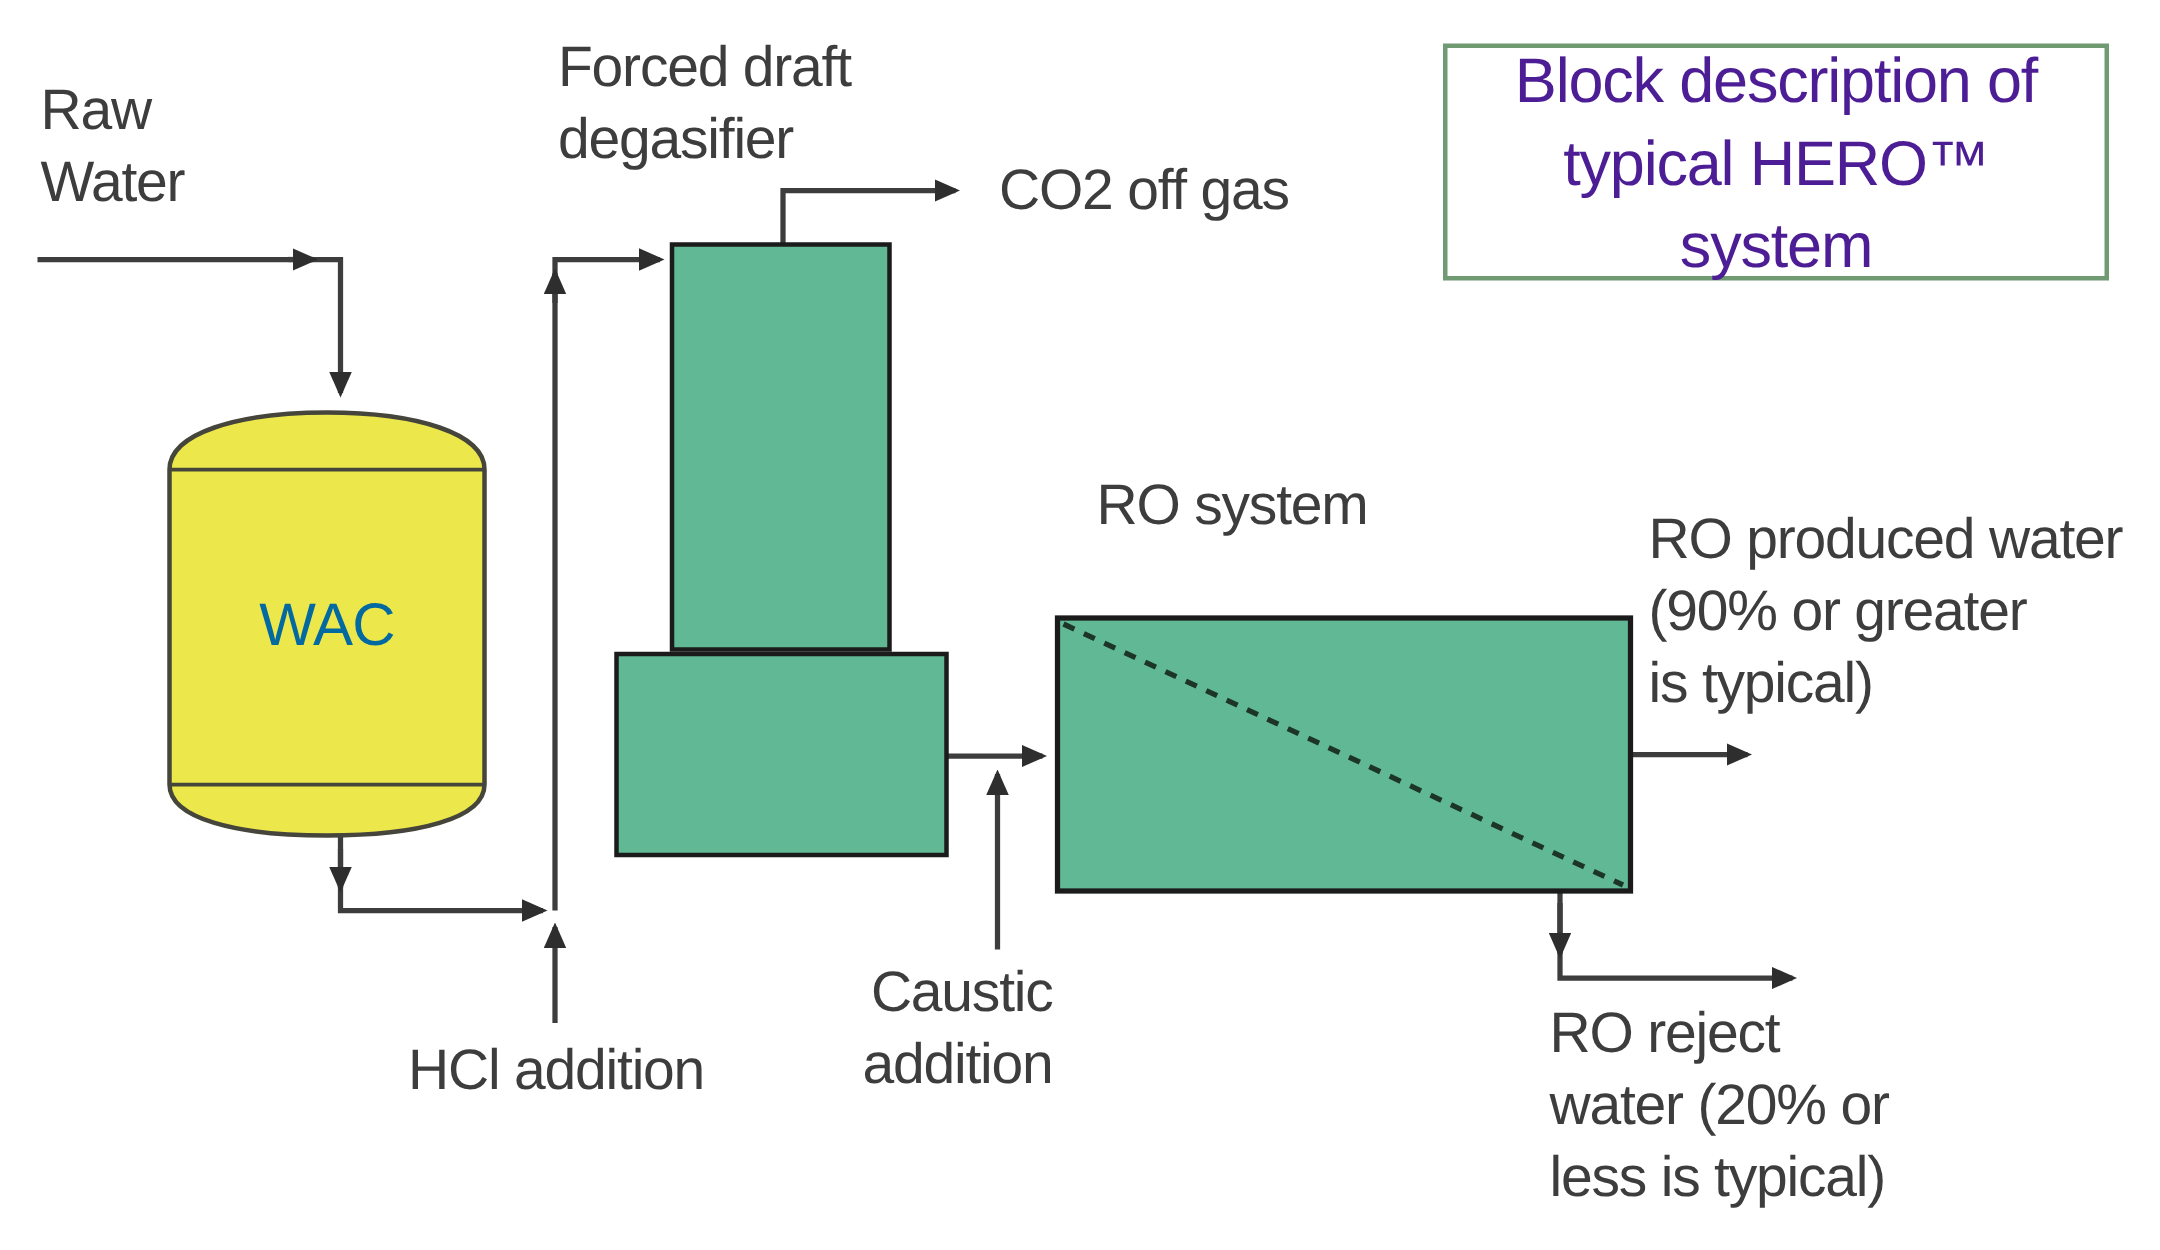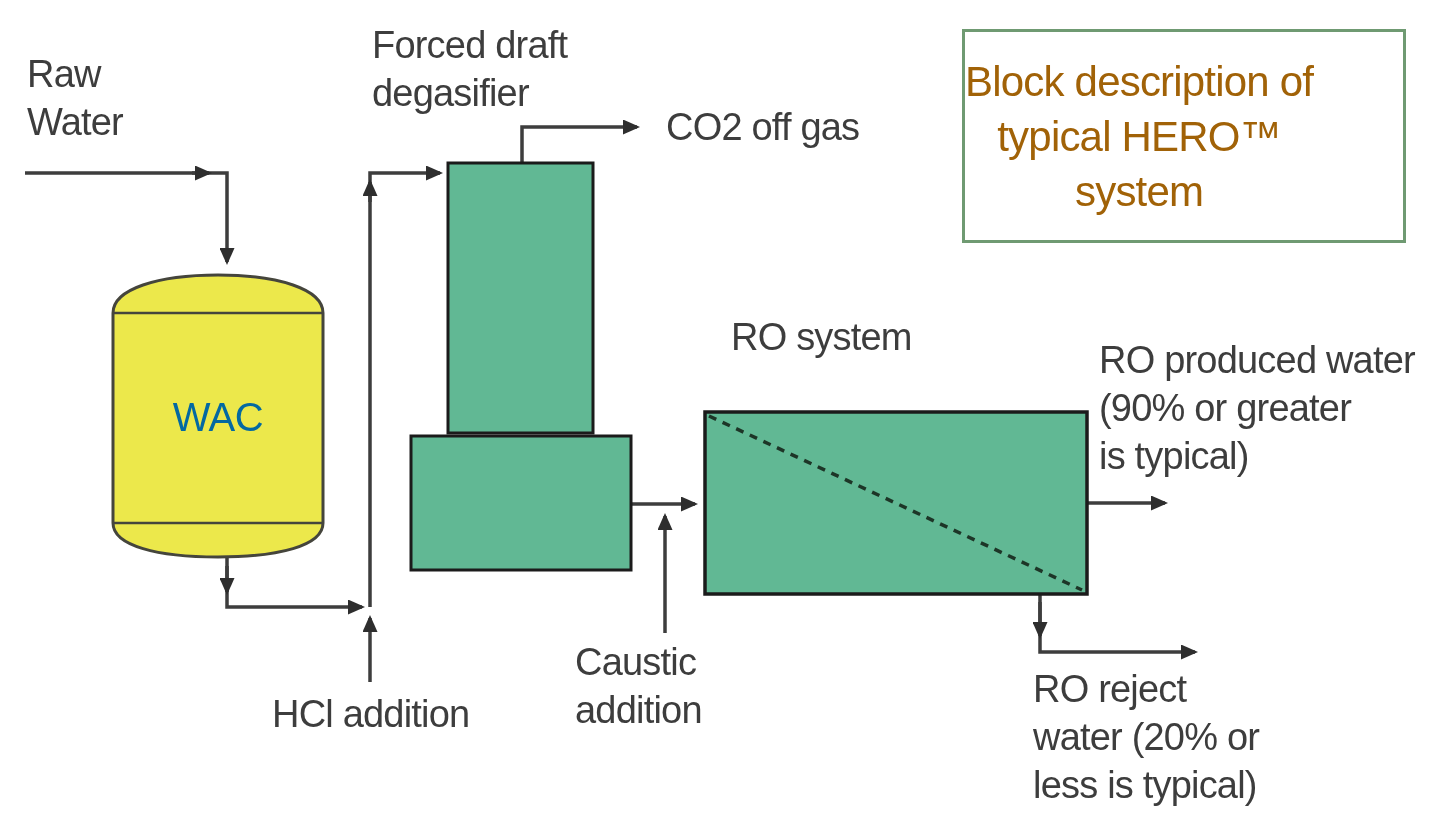--- a/index.html
+++ b/index.html
@@ -22,29 +22,29 @@
   .lbl-wac{
     position:absolute;
     left:113px;top:395px;width:210px;
     text-align:center;
     font-size:40px;line-height:44px;
     letter-spacing:-0.5px;
     color:#0369a1;
   }
   .desc-box{
     position:absolute;
-    left:962px;top:29px;width:444px;height:214px;
+    left:962px;top:29px;width:444px;height:158px;
     box-sizing:border-box;
     border:3px solid #6f9a72;
     background:#ffffff;
-    display:flex;align-items:center;justify-content:flex-start;
+    display:flex;align-items:center;justify-content:center;
     text-align:center;
     font-size:42px;line-height:55px;
     letter-spacing:-0.8px;
-    color:#a16207;
+    color:#4c1d95;
     white-space:pre-line;
   }
 </style>
 </head>
 <body>
 
 <div class="stage">
 
   <svg class="diagram-svg" viewBox="0 0 1440 833" xmlns="http://www.w3.org/2000/svg">
     <defs>
@@ -96,21 +96,21 @@
 
   <div class="lbl" style="left:372px;top:21px;">Forced draft
 degasifier</div>
 
   <div class="lbl" style="left:666px;top:103px;">CO2 off gas</div>
 
   <div class="lbl-wac">WAC</div>
 
   <div class="lbl" style="left:272px;top:690px;">HCl addition</div>
 
-  <div class="lbl" style="left:575px;top:638px;">Caustic
+  <div class="lbl" style="left:575px;top:638px;text-align:right;">Caustic
 addition</div>
 
   <div class="lbl" style="left:731px;top:313px;">RO system</div>
 
   <div class="lbl" style="left:1099px;top:336px;">RO produced water
 (90% or greater
 is typical)</div>
 
   <div class="lbl" style="left:1033px;top:665px;">RO reject
 water (20% or

